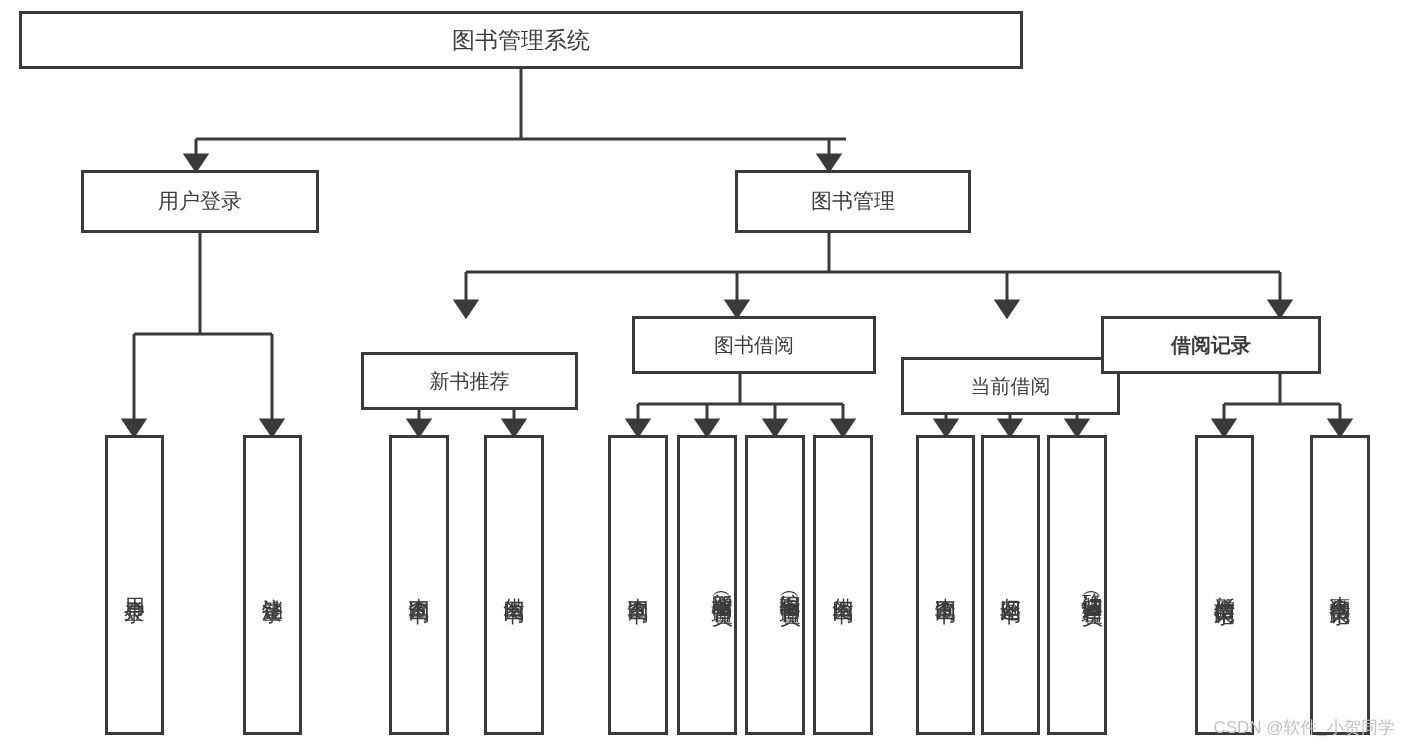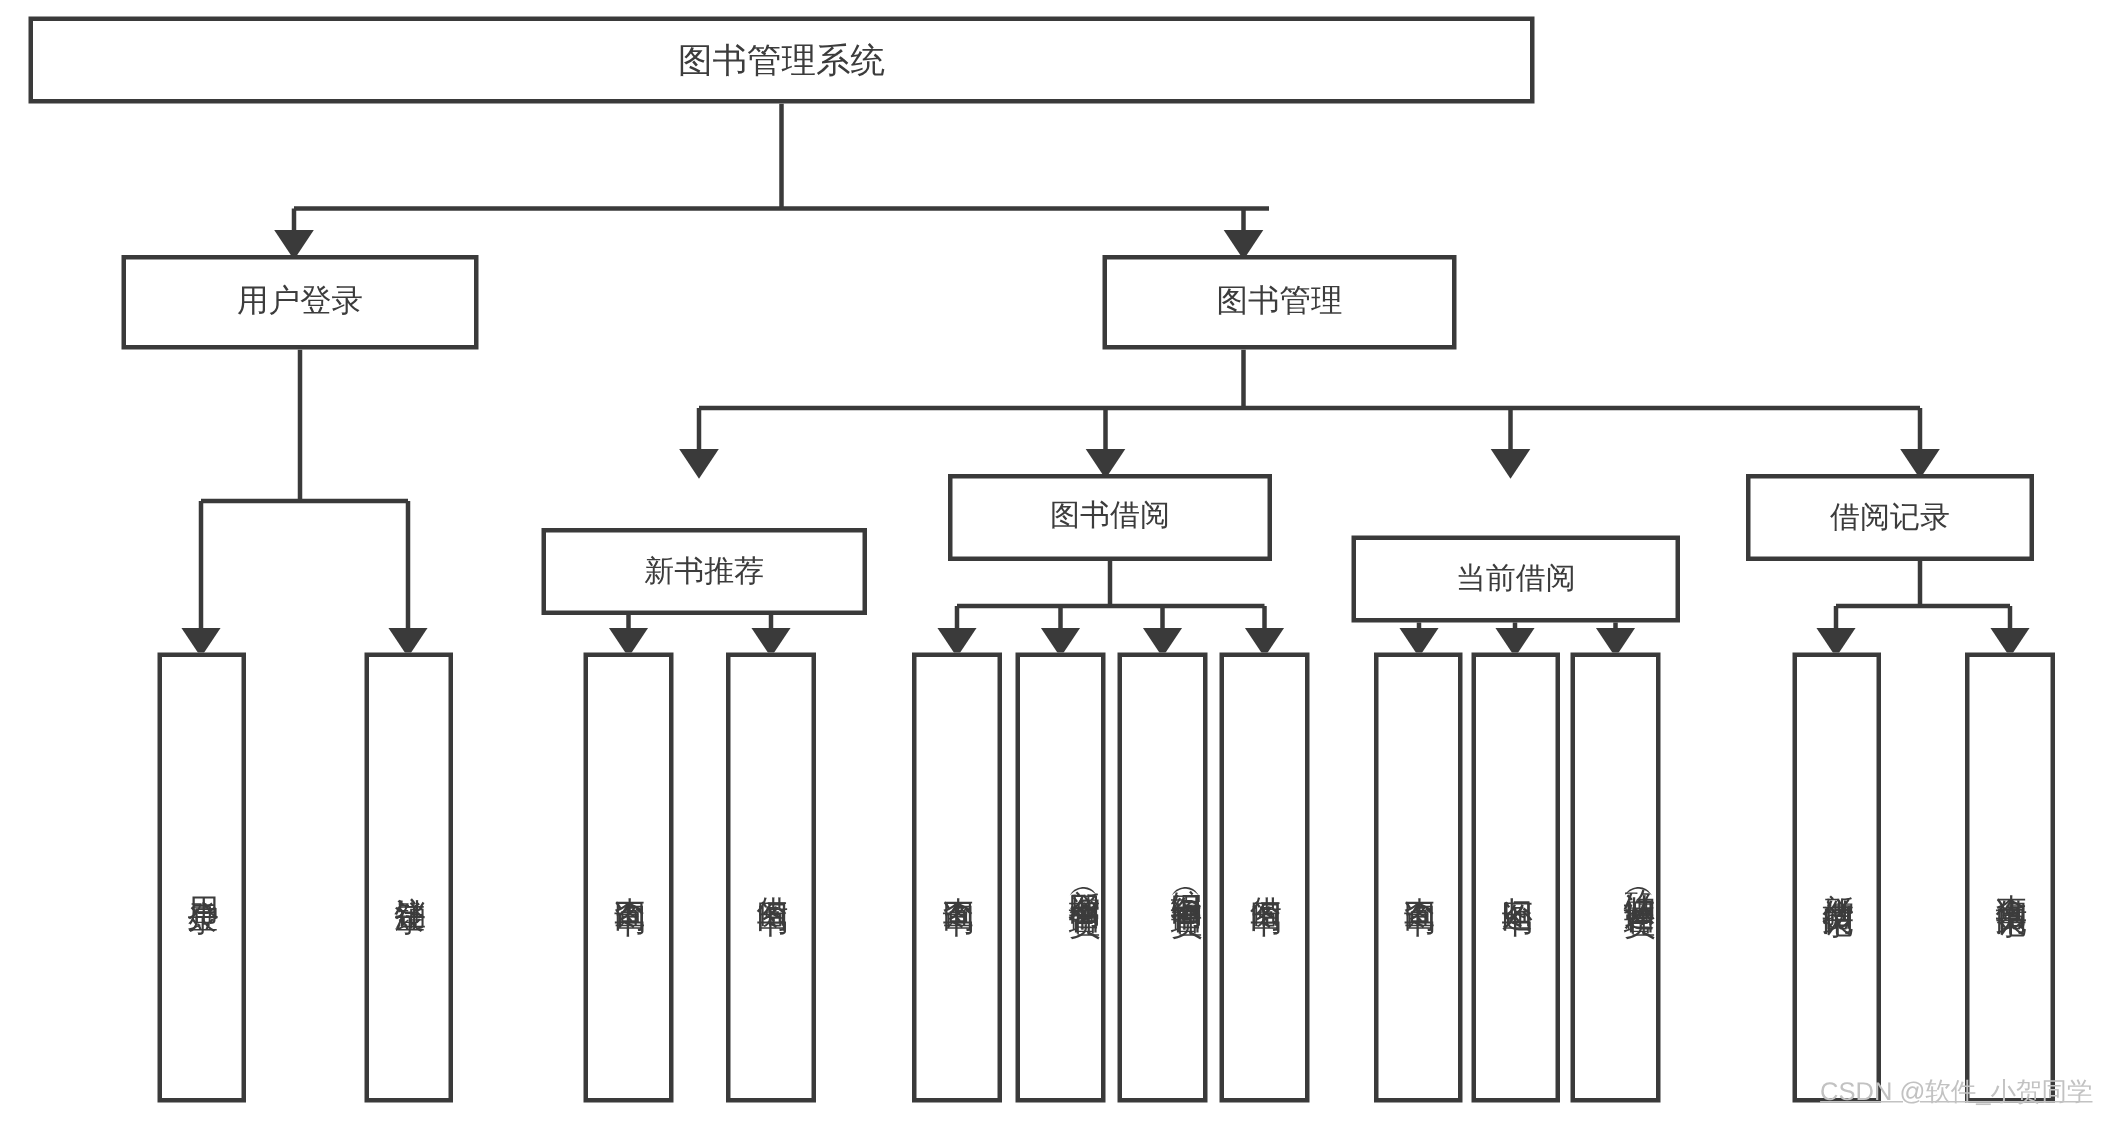--- a/index.html
+++ b/index.html
@@ -57,21 +57,20 @@
     justify-content: center;
   }
   #watermark {
     position: absolute;
     right: 10px;
     bottom: 8px;
     font-size: 17px;
     color: #c2c2c2;
     white-space: nowrap;
     pointer-events: none;
-    text-decoration: underline;
   }
 </style>
 </head>
 <body>
 
 <div id="diagram-canvas">
 
   <svg id="edge-layer" viewBox="0 0 1405 747" xmlns="http://www.w3.org/2000/svg">
     <defs>
       <marker id="arrowhead" markerWidth="10" markerHeight="10" refX="3.2" refY="5" orient="auto" markerUnits="strokeWidth">
@@ -121,23 +120,23 @@
       <path d="M1340,404 L1340,428" marker-end="url(#arrowhead)"></path>
     </g>
   </svg>
 
   <div class="node node-root" style="left:19px; top:11px; width:1004px; height:58px;">图书管理系统</div>
 
   <div class="node node-level1" style="left:81px; top:170px; width:238px; height:63px;">用户登录</div>
   <div class="node node-level1" style="left:711px; top:170px; width:236px; height:63px;margin-left:24px;">图书管理</div>
 
   <div class="node node-level2" style="left:361px; top:316px; width:217px; height:58px;margin-top:36px;">新书推荐</div>
-  <div class="node node-level2" style="left:632px; top:316px; width:216px; height:58px;font-family:Liberation Mono, monospace;">图书借阅</div>
+  <div class="node node-level2" style="left:632px; top:316px; width:244px; height:58px;">图书借阅</div>
   <div class="node node-level2" style="left:901px; top:316px; width:219px; height:58px;margin-top:41px;">当前借阅</div>
-  <div class="node node-level2" style="left:1164px; top:316px; width:192px; height:58px;">借阅记录</div>
+  <div class="node node-level2" style="left:1101px; top:316px; width:220px; height:58px;font-weight:bold;">借阅记录</div>
 
   <div class="node node-leaf" style="left:105px; top:435px; width:59px; height:300px;">用户登录</div>
   <div class="node node-leaf" style="left:243px; top:435px; width:59px; height:300px;">注销登录</div>
 
   <div class="node node-leaf" style="left:389px; top:435px; width:60px; height:300px;">查询图书</div>
   <div class="node node-leaf" style="left:484px; top:435px; width:60px; height:300px;">借阅图书</div>
 
   <div class="node node-leaf" style="left:608px; top:435px; width:60px; height:300px;">查询图书</div>
   <div class="node node-leaf align-top" style="left:677px; top:435px; width:60px; height:300px;">新增图书（管理员）</div>
   <div class="node node-leaf align-top" style="left:745px; top:435px; width:60px; height:300px;">编辑图书（管理员）</div>

